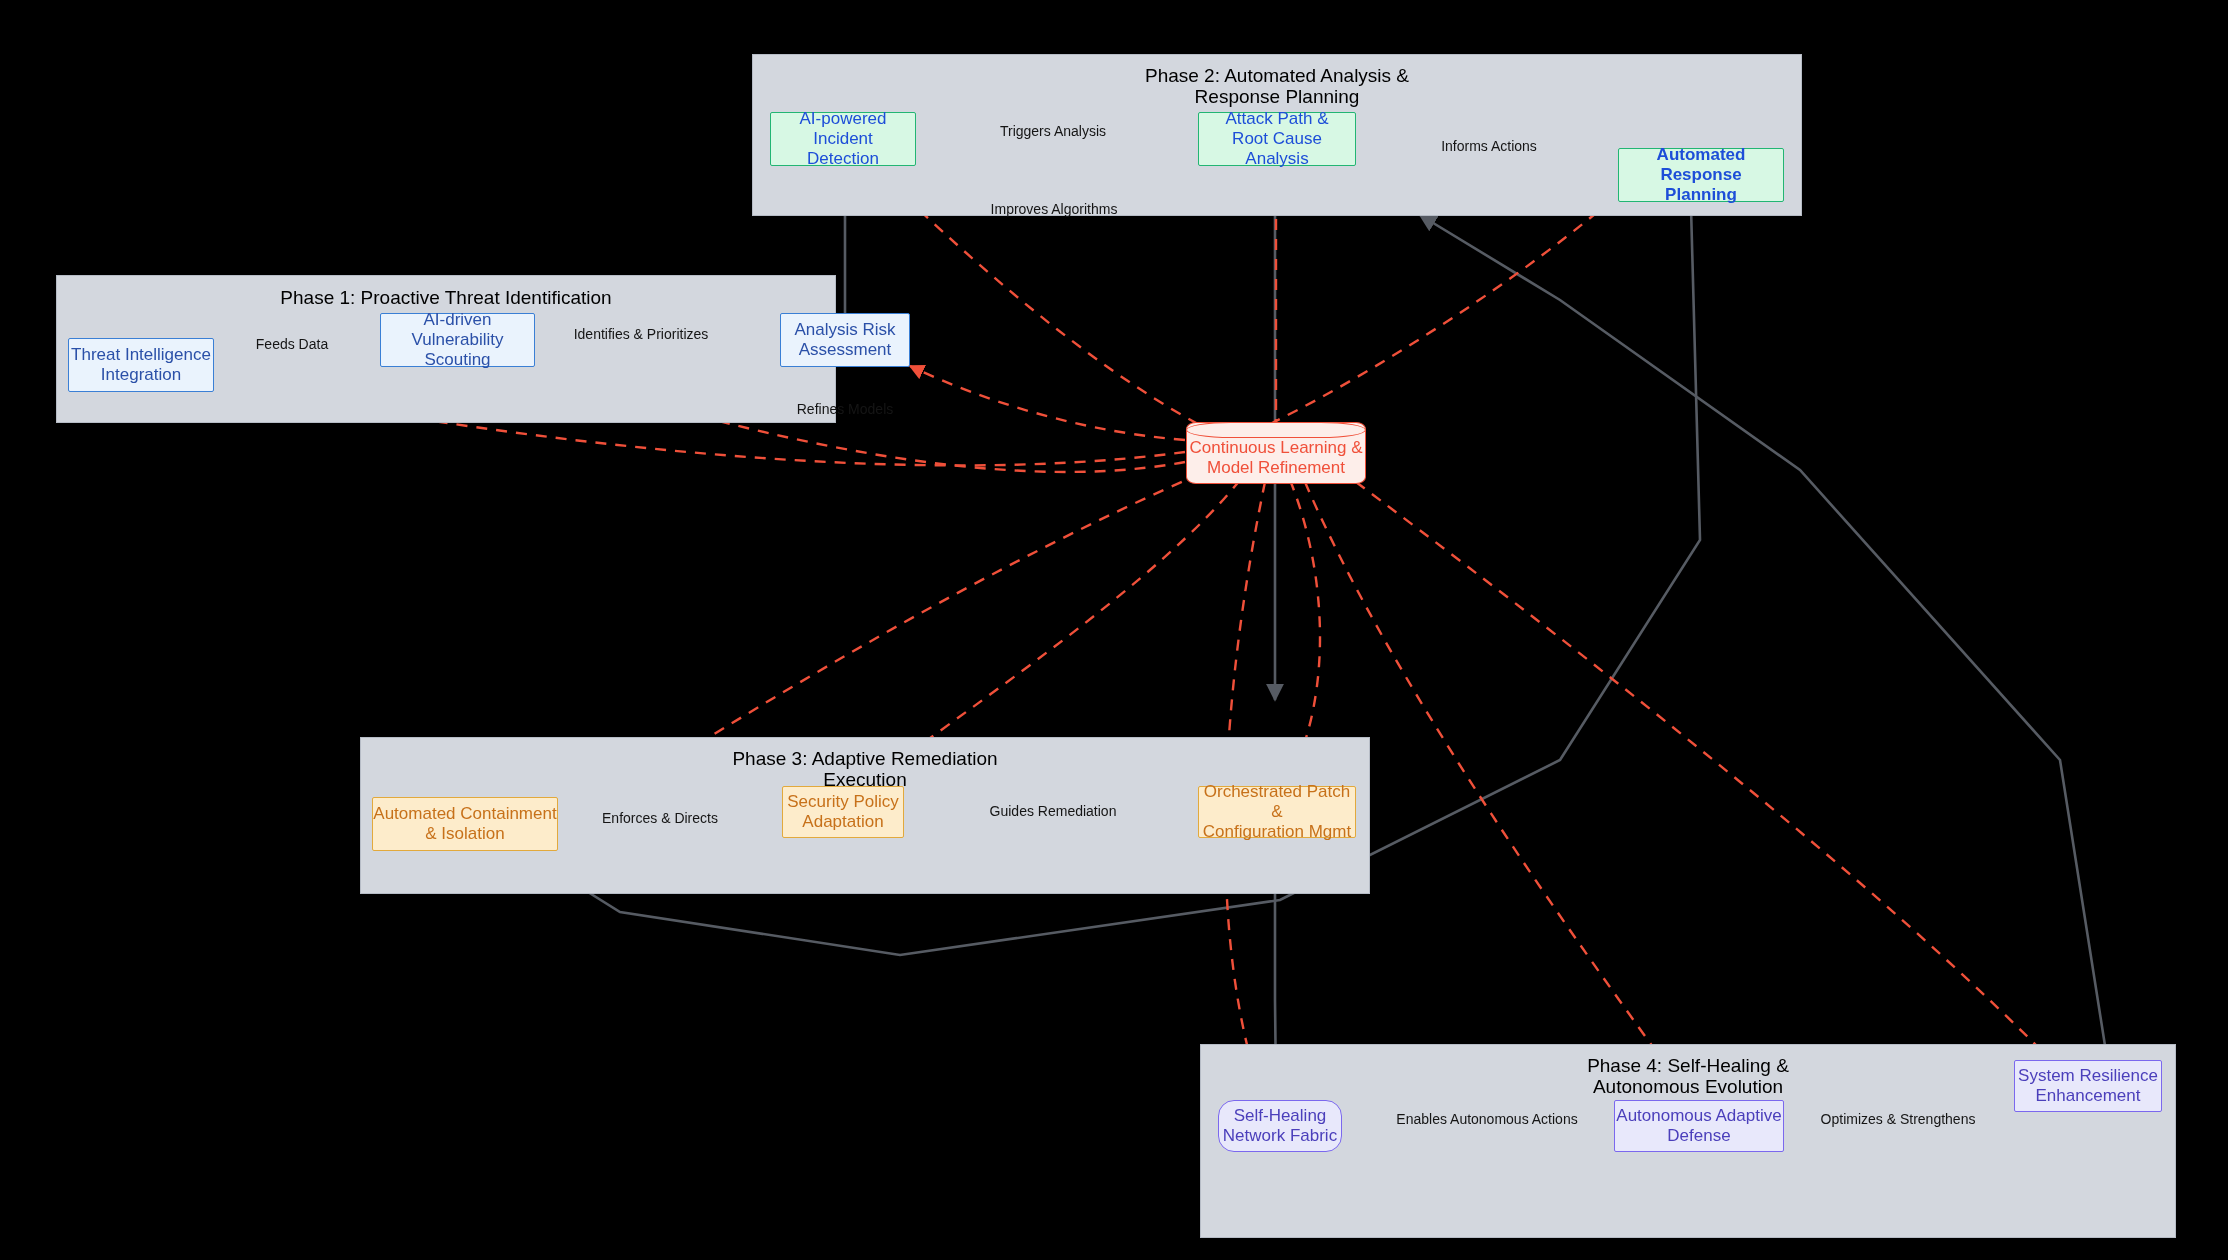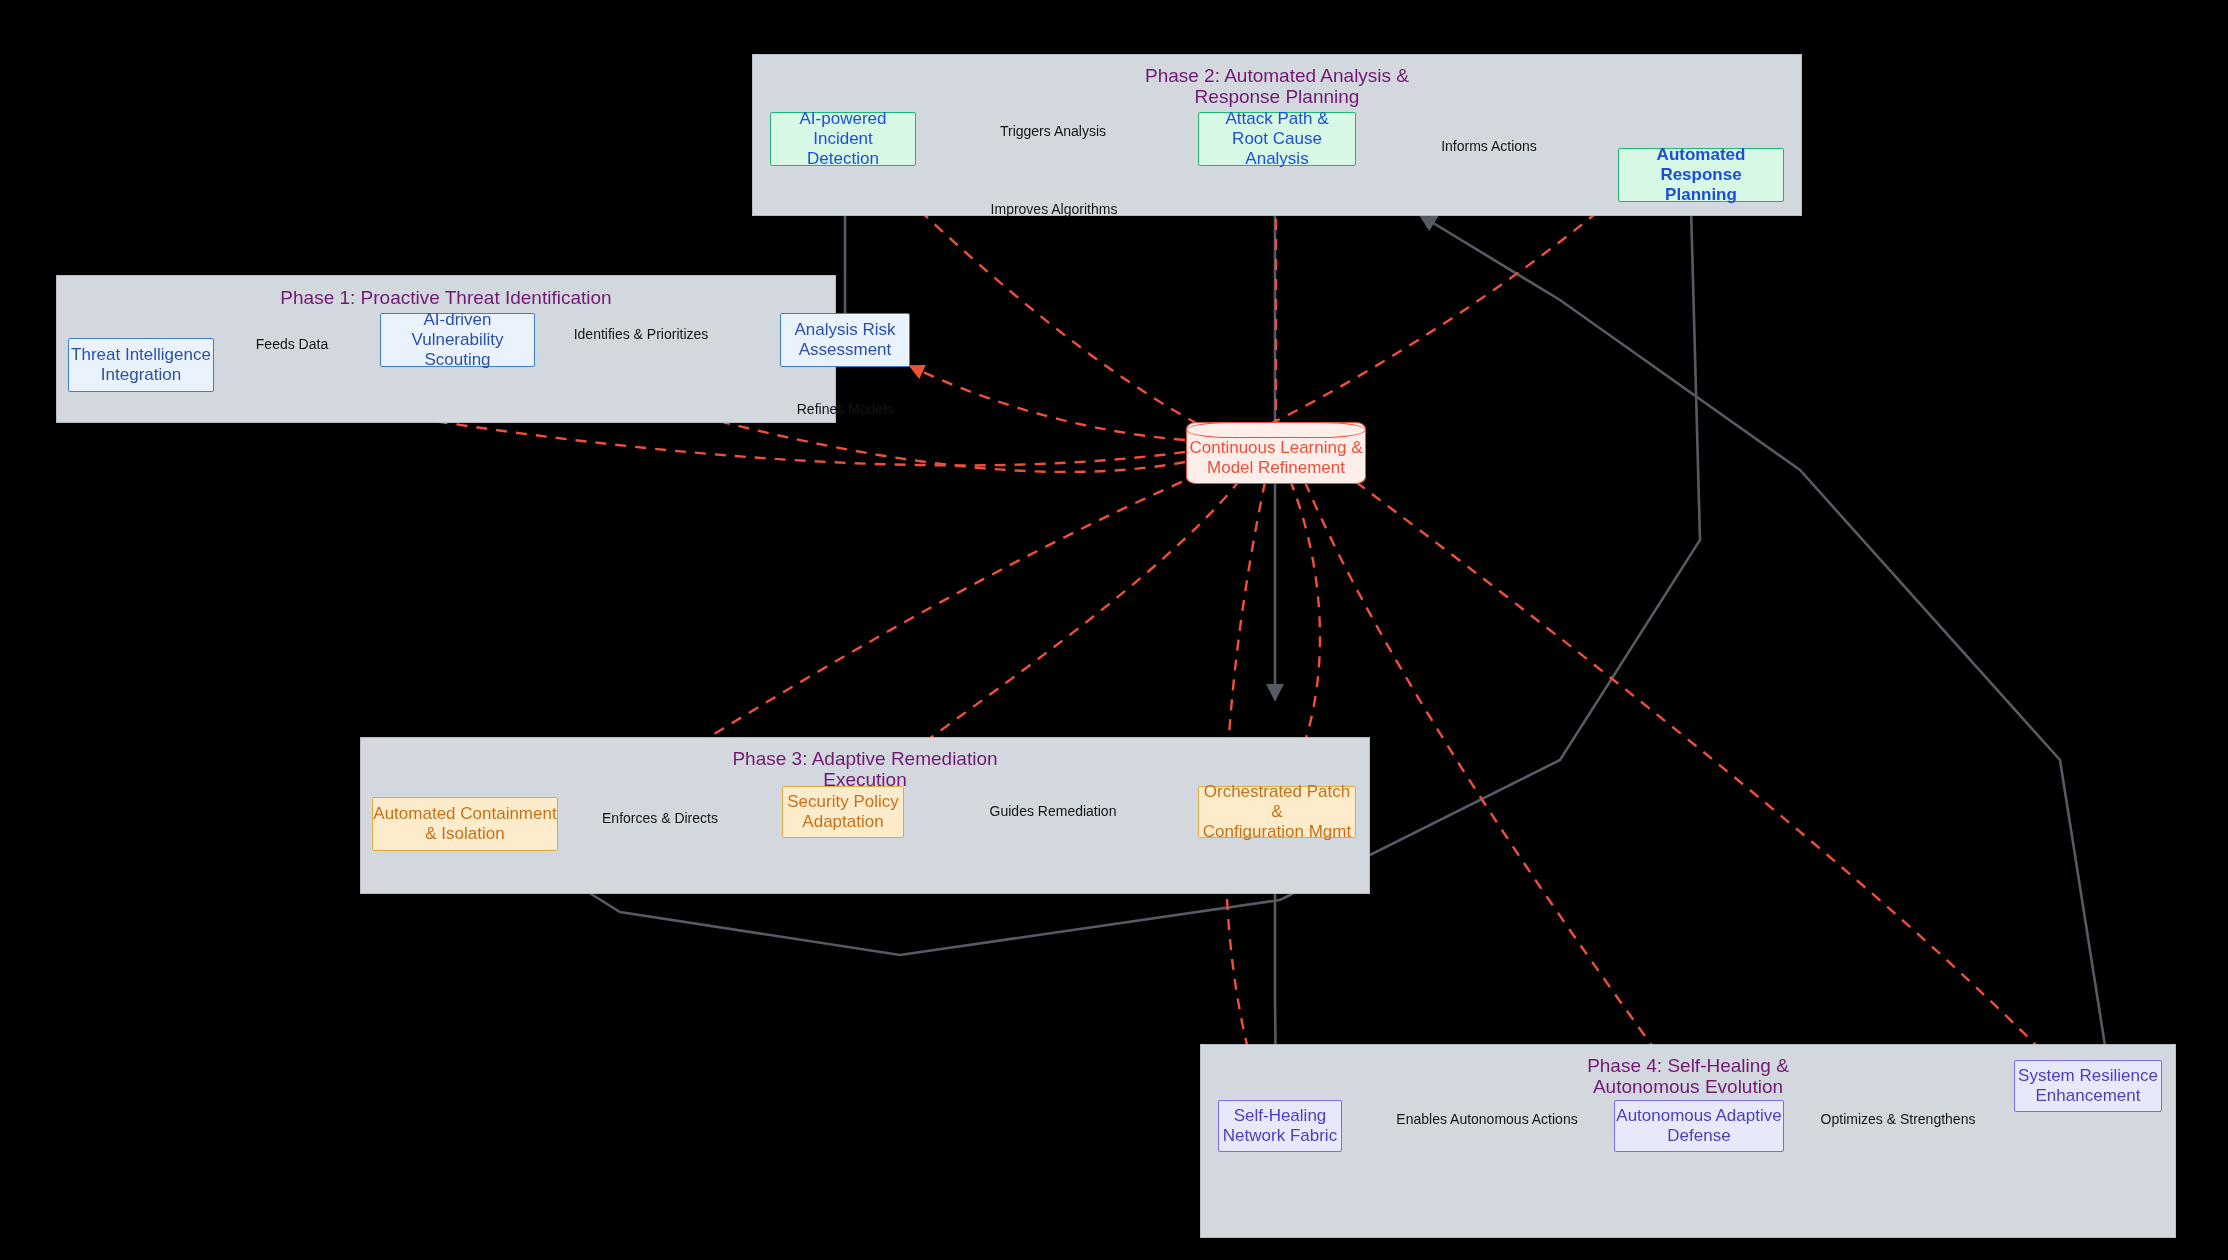--- a/index.html
+++ b/index.html
@@ -27,21 +27,21 @@
     position: absolute;
     background: #d3d7de;
     border: 1px solid #b6bcc6;
     box-sizing: border-box;
   }
   .cluster-title {
     position: absolute;
     left: 0;
     right: 0;
     text-align: center;
-    color: #701a75;
+    color: #000000;
     font-size: 19px;
     line-height: 1.12;
     white-space: pre-line;
   }
   .node {
     position: absolute;
     box-sizing: border-box;
     display: flex;
     align-items: center;
     justify-content: center;
@@ -202,21 +202,21 @@
 
   <div class="node orange" style="left:372px; top:797px; width:186px; height:54px;">Automated Containment
 &amp; Isolation</div>
 
   <div class="node orange" style="left:782px; top:786px; width:122px; height:52px;">Security Policy
 Adaptation</div>
 
   <div class="node orange" style="left:1198px; top:786px; width:158px; height:52px;">Orchestrated Patch &amp;
 Configuration Mgmt</div>
 
-  <div class="node purple" style="left:1218px; top:1100px; width:124px; height:52px;">Self-Healing
+  <div class="node purple" style="left:1218px; top:1100px; width:124px; height:52px;border-radius:16px;">Self-Healing
 Network Fabric</div>
 
   <div class="node purple" style="left:1614px; top:1100px; width:170px; height:52px;">Autonomous Adaptive
 Defense</div>
 
   <div class="node purple" style="left:2014px; top:1060px; width:148px; height:52px;">System Resilience
 Enhancement</div>
 
   <div class="db" style="left:1186px; top:422px; width:180px; height:62px;">
     <div class="db-body"></div>

